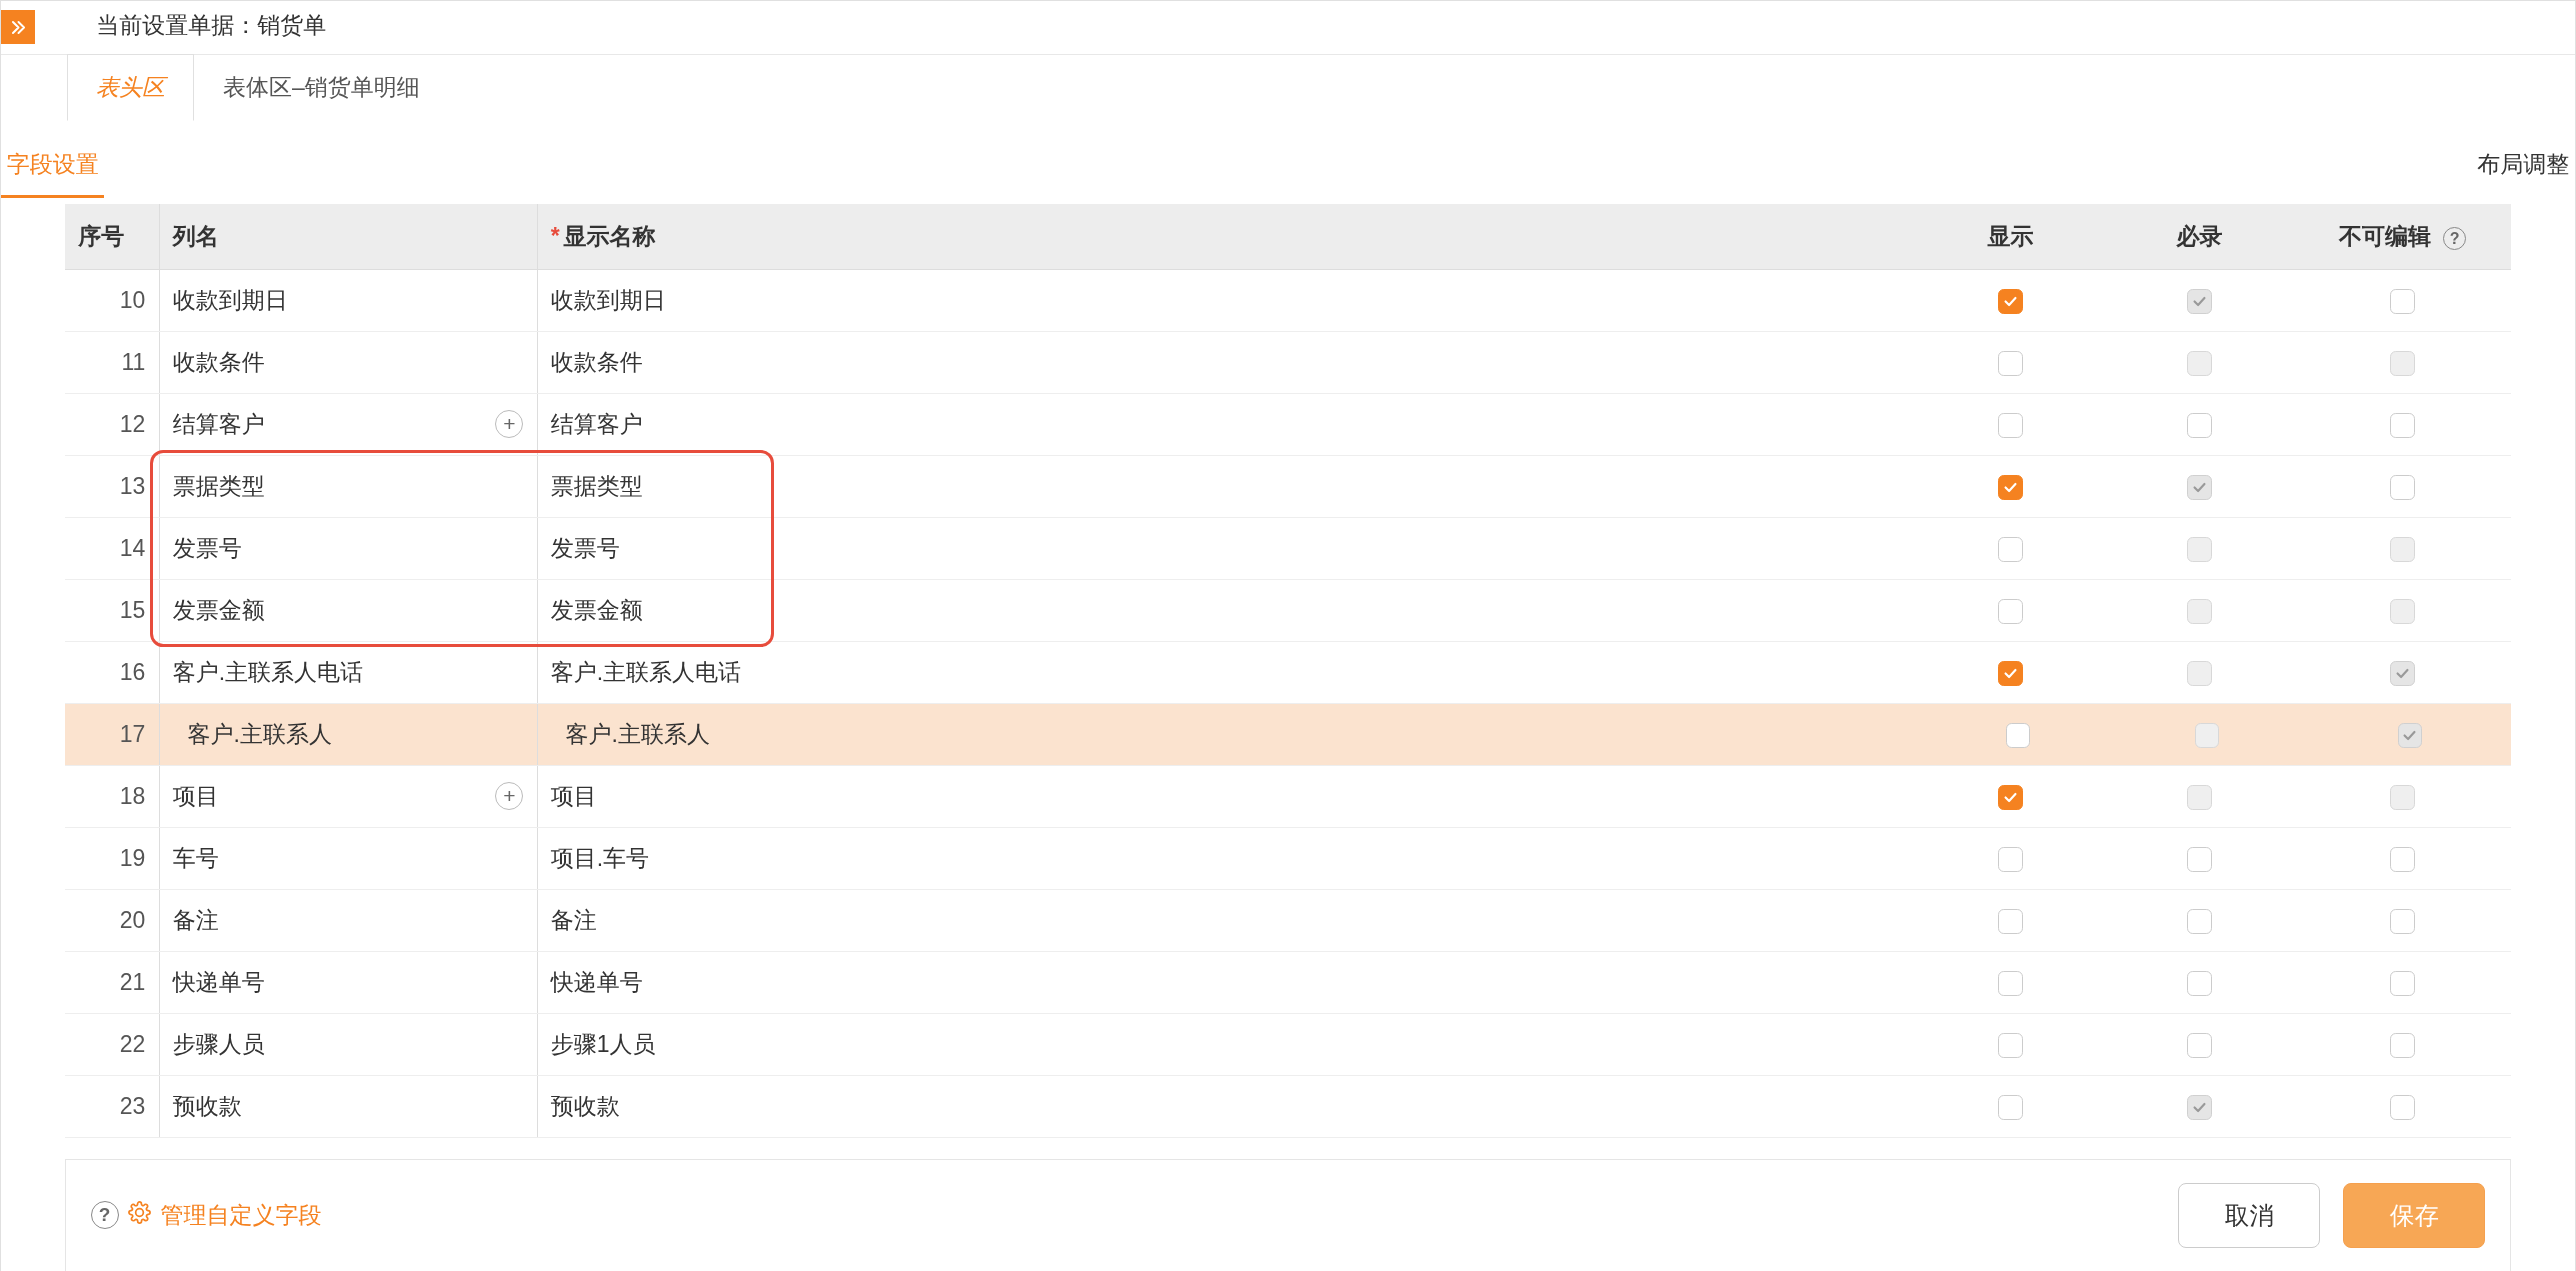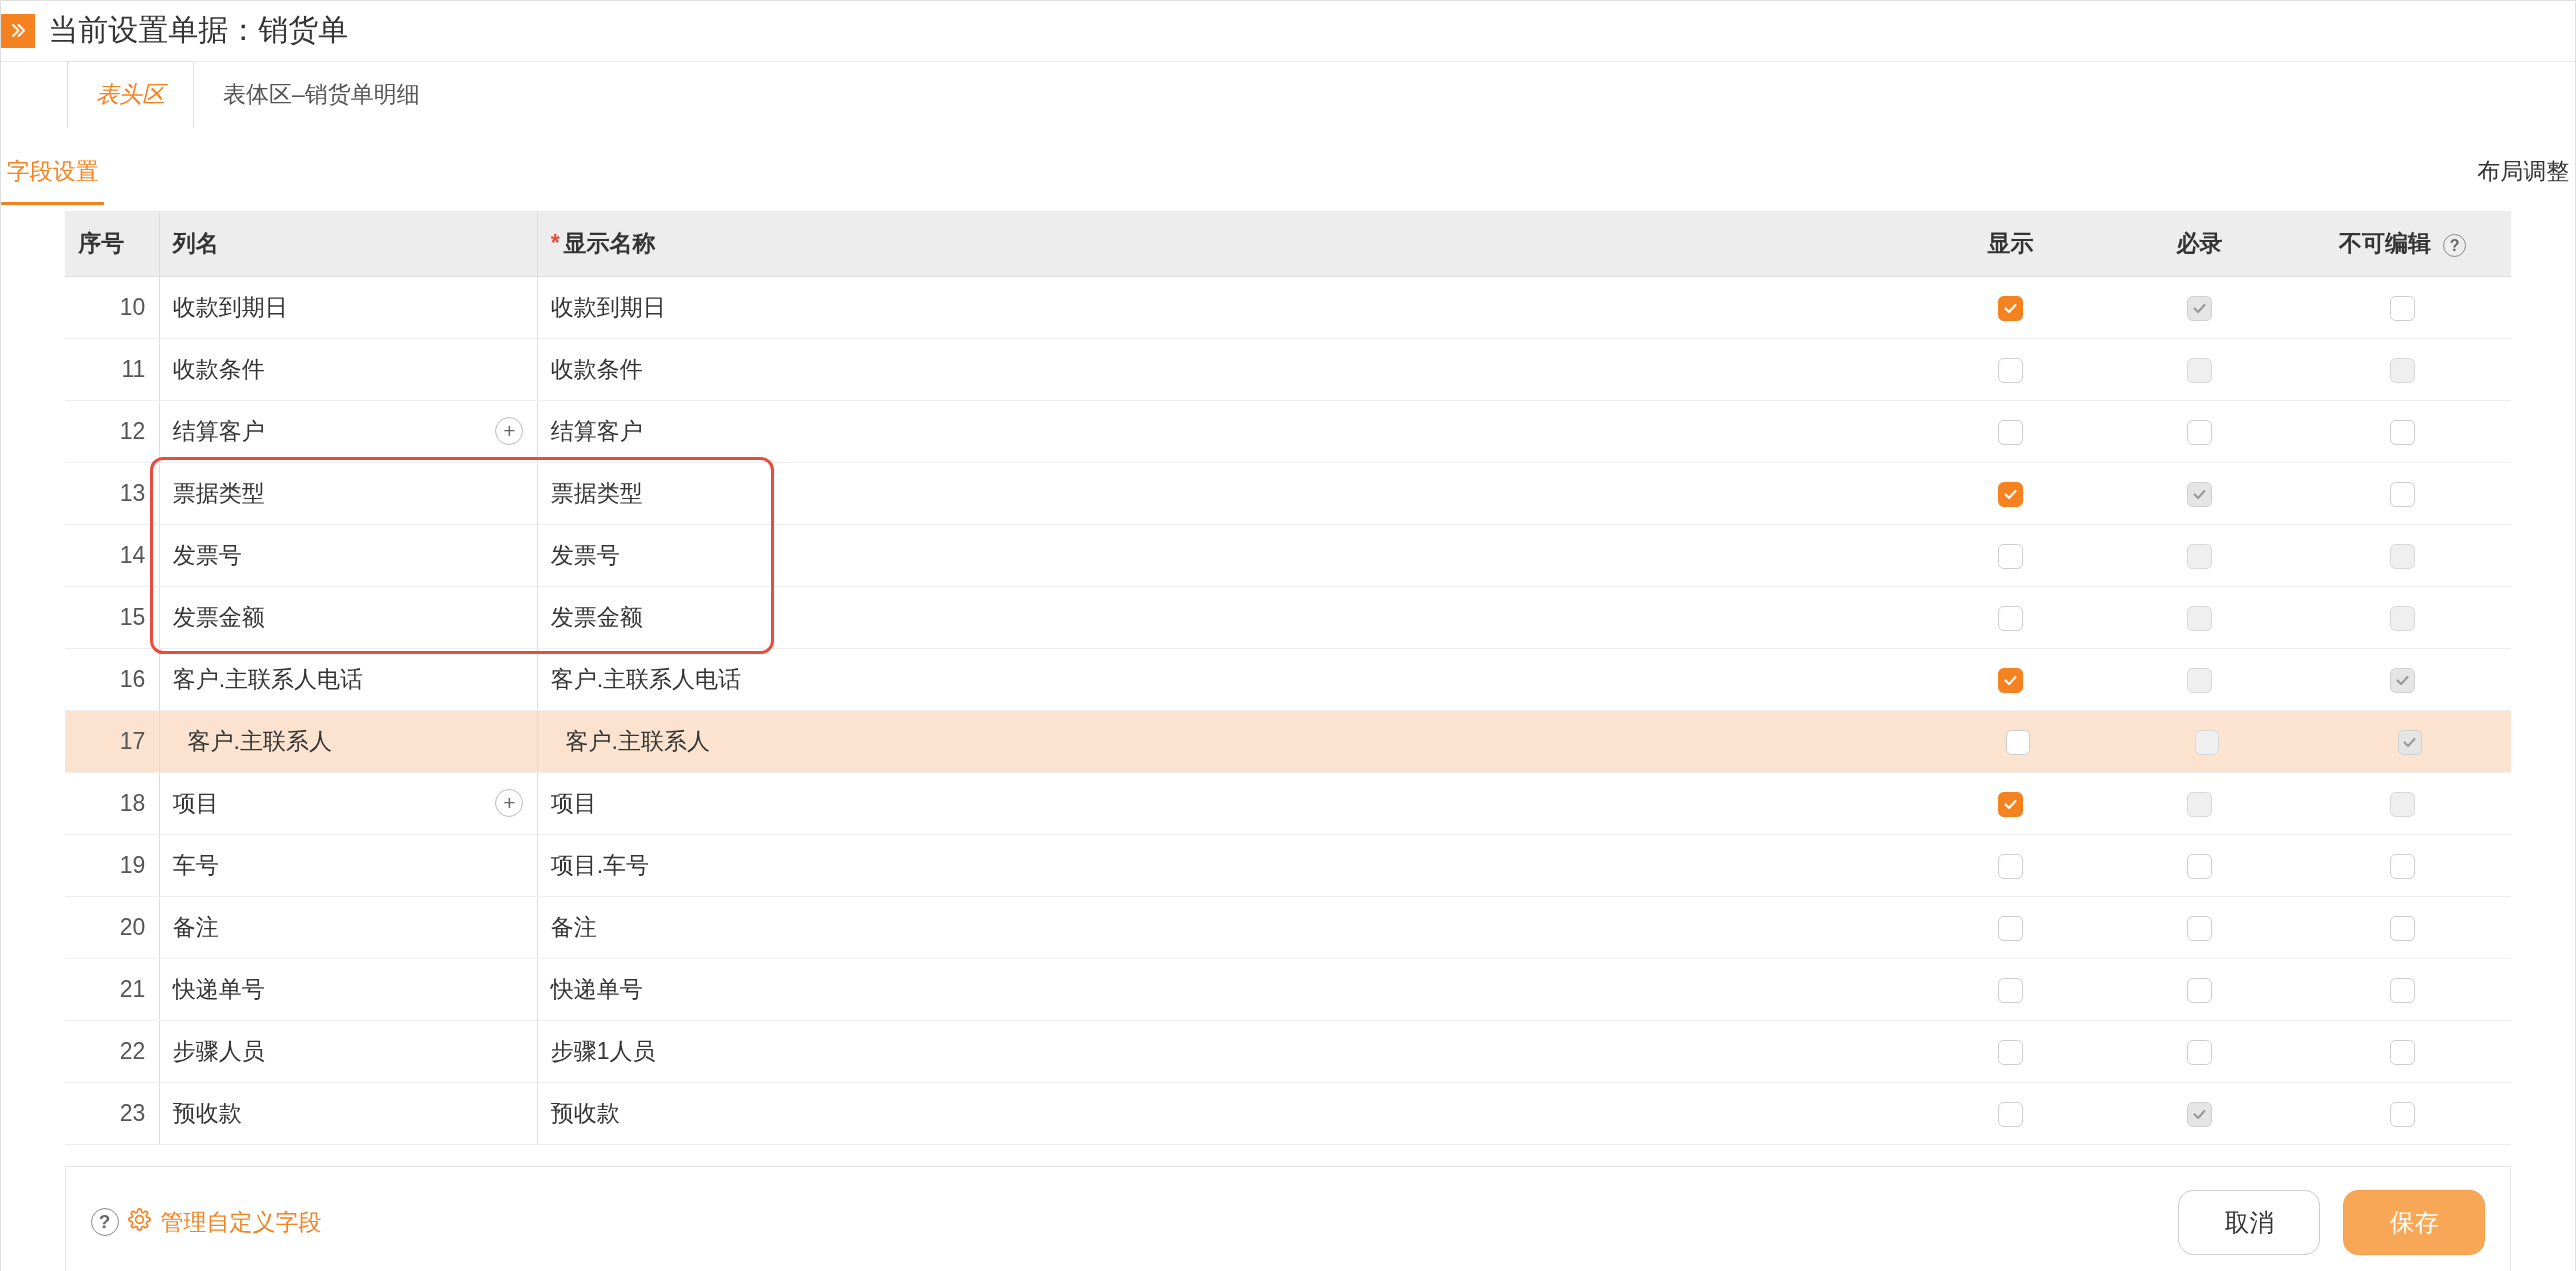--- a/index.html
+++ b/index.html
@@ -8,24 +8,24 @@
     font-size: 23px;
     color: #333;
     background: #fff;
   }
   .page {
     border: 0.9px solid #e0e0e0;
     margin: 0;
   }
   .header-bar {
     display: flex;
-    align-items: center;
     padding: 9.4px 0;
     border-bottom: 0.9px solid #e8e8e8;
-    font-size: 30px;
+    font-size: 23px;
+    gap: 48px;
   }
   .expand-toggle {
     width: 34px;
     height: 34px;
     background: #f58220;
     display: flex;
     align-items: center;
     justify-content: center;
     margin-right: 13.2px;
   }
@@ -177,21 +177,21 @@
   }
   .q-icon {
     width:28px;height:28px;border:1.9px solid #888;border-radius:50%;
     display:flex;align-items:center;justify-content:center;color:#666;font-size:19px;font-weight:600;
   }
   .gear svg{width:23px;height:23px;}
   .link { color:#f58220; cursor:pointer; }
   .footer-right { display:flex; gap:23px; }
   .btn {
     min-width:142px; padding:15px 32px; font-size:24.6px;
-    border-radius:15px; cursor:pointer; text-align:center;
+    border-radius:8px; cursor:pointer; text-align:center;
   }
   .btn-default { border:0.9px solid #ccc; background:#fff; color:#333; }
   .btn-primary { border:0.9px solid #f5a04e; background:#f7a755; color:#fff; }
 
   .table-pos { position:relative; }
 </style>
 </head>
 <body>
 
 <div class="page">

